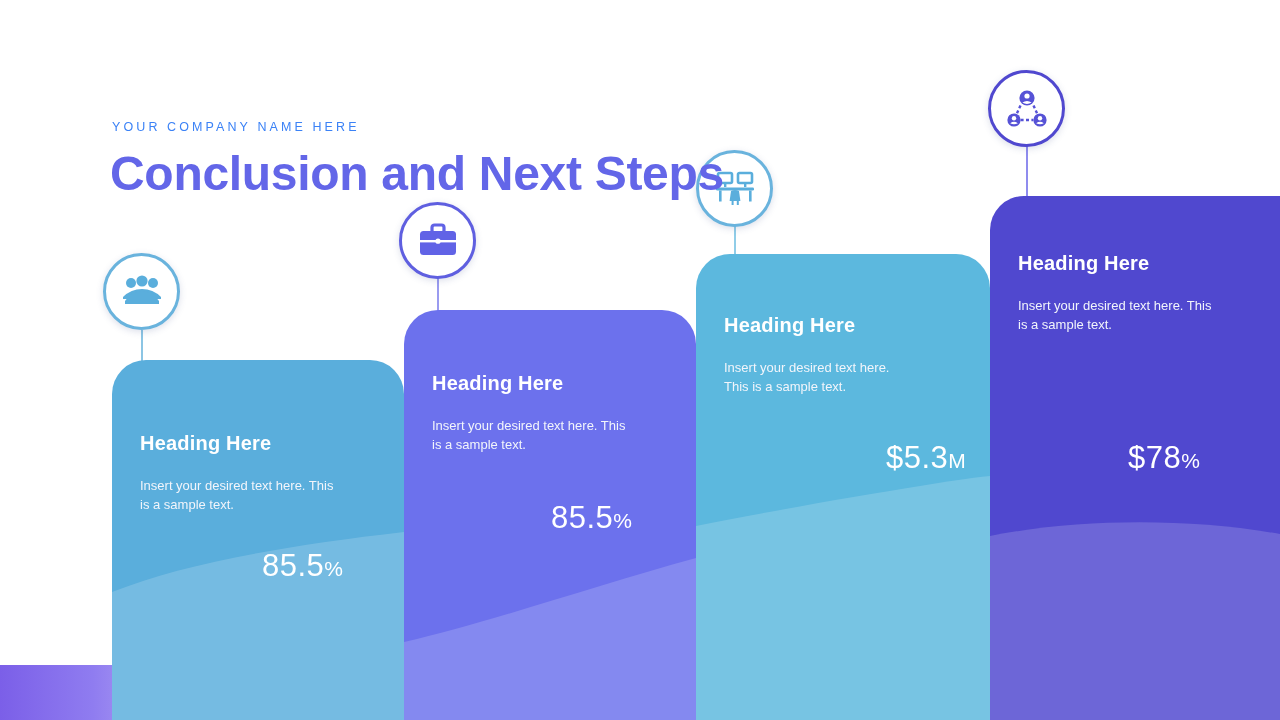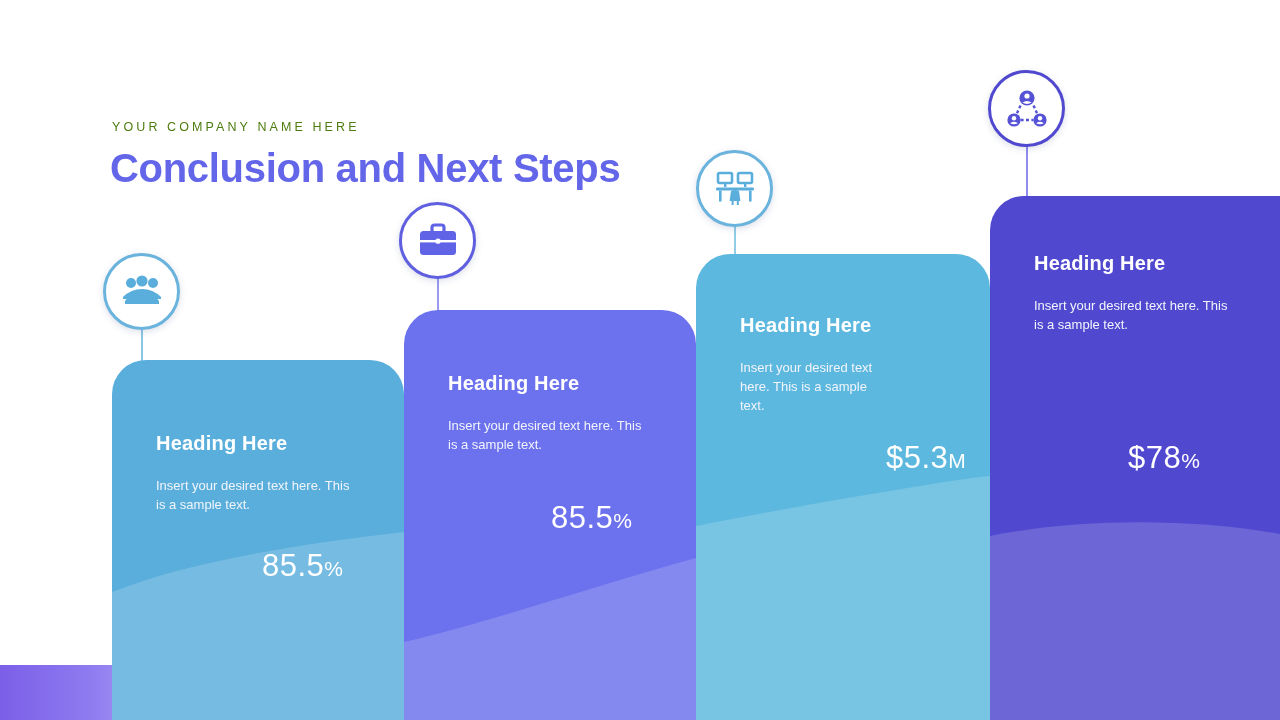--- a/index.html
+++ b/index.html
@@ -48,21 +48,21 @@
     background:#5cb8de;
     border-radius:0 34px 0 0;
     z-index:2;
   }
   #card-4 {
     left:990px; top:196px; width:290px; height:524px;
     background:#5048cf;
     border-radius:34px 0 0 0;
   }
 
-  .card-body { padding:0 44px; }
+  .card-body { padding:0 28px; }
   #card-1 .card-body { padding-top:72px; }
   #card-2 .card-body { padding-top:62px; }
   #card-3 .card-body { padding-top:60px; }
   #card-4 .card-body { padding-top:56px; }
 
   .card-heading {
     color:#ffffff;
     font-size:20px;
     font-weight:bold;
     letter-spacing:0.2px;
@@ -116,27 +116,27 @@
   #icon-circle-3 { left:696px; top:150px; width:77px; height:77px; border:3px solid #69b3dd; }
   #icon-circle-4 { left:988px; top:70px; width:77px; height:77px; border:3px solid #5048cf; }
 
   .icon-circle svg { display:block; }
 
   
   .eyebrow {
     position:absolute; left:112px; top:120px;
     font-size:12.5px;
     letter-spacing:3.1px;
-    color:#4d7c0f;
+    color:#3b82f6;
     font-weight:400;
     z-index:7;
   }
   .slide-title {
     position:absolute; left:110px; top:146px;
-    font-size:40px;
+    font-size:48px;
     font-weight:bold;
     color:#6366e8;
     letter-spacing:-0.3px;
     z-index:7;
   }
 </style>
 </head>
 <body>
 
 <div id="slide">

